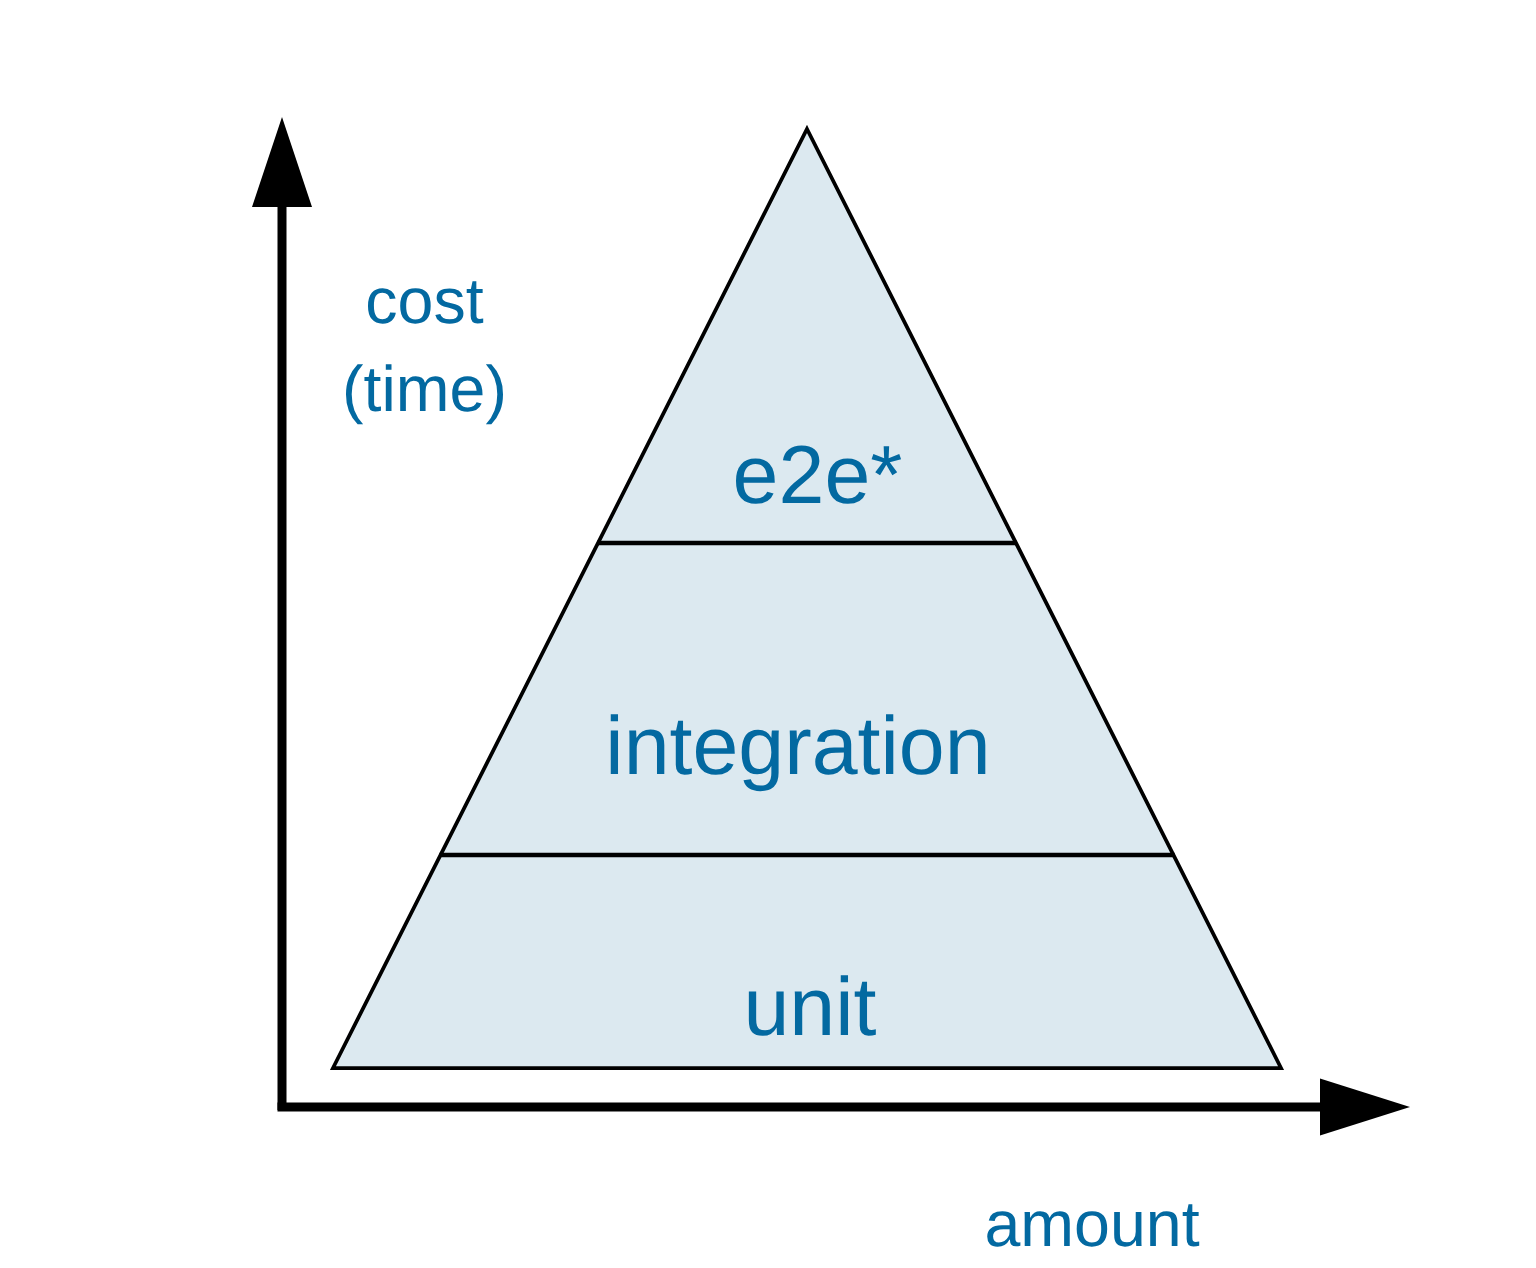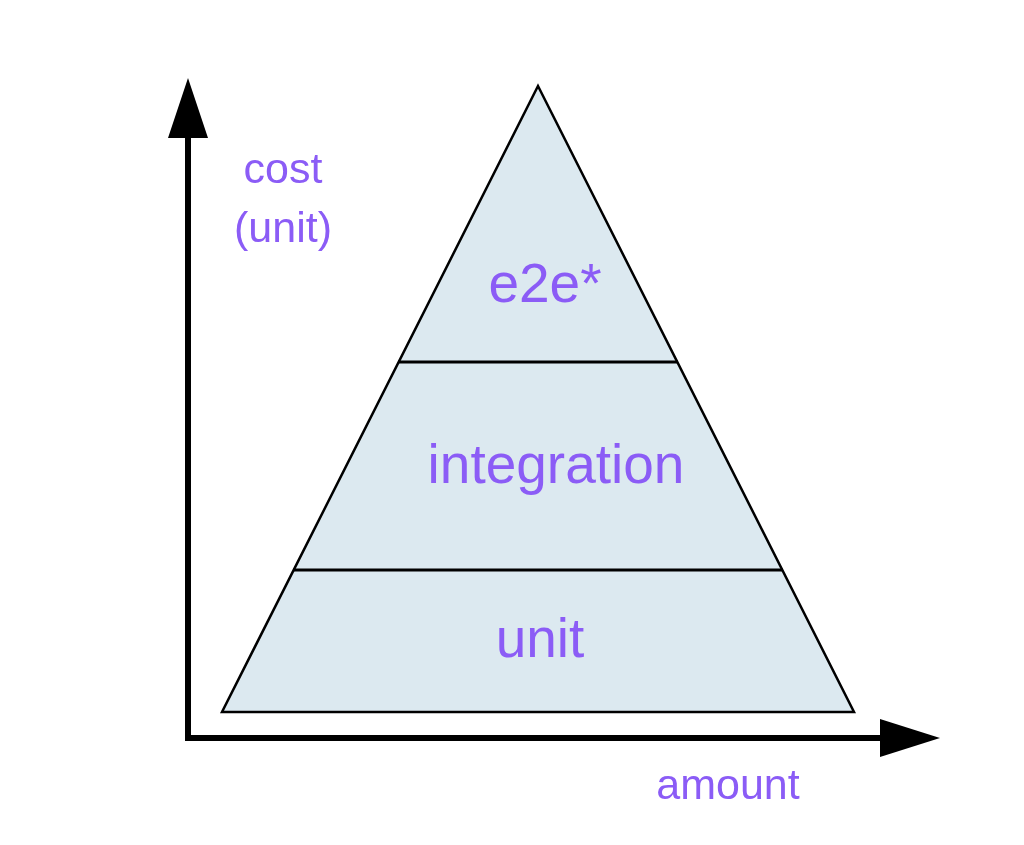--- a/index.html
+++ b/index.html
@@ -16,23 +16,24 @@
     font-family: "Liberation Sans", sans-serif;
   }
   .canvas svg {
     position: absolute;
     top: 0;
     left: 0;
   }
   .label {
     position: absolute;
     transform: translate(-50%, -50%);
-    color: #8b5cf6;
+    color: #0369a1;
     white-space: nowrap;
     text-align: center;
+    margin-top: 33px;
   }
   .layer-label {
     font-size: 55px;
   }
   .axis-label {
     font-size: 43px;
   }
   .y-axis-label {
     line-height: 59px;
   }
@@ -52,24 +53,24 @@
 
     <line x1="188" y1="740" x2="188" y2="132" stroke="#000000" stroke-width="6"></line>
     <polygon points="188,78 168,138 208,138" fill="#000000"></polygon>
 
     <line x1="185" y1="738" x2="884" y2="738" stroke="#000000" stroke-width="6"></line>
     <polygon points="940,738 880,719 880,757" fill="#000000"></polygon>
   </svg>
 
   <div class="label axis-label y-axis-label" style="left: 283px; top: 198px;">
     <div>cost</div>
-    <div>(unit)</div>
+    <div>(time)</div>
   </div>
 
   <div class="label axis-label" style="left: 728px; top: 784px;">amount</div>
 
   <div class="label layer-label" style="left: 545px; top: 283px;">e2e*</div>
 
-  <div class="label layer-label" style="left: 556px; top: 464px;">integration</div>
+  <div class="label layer-label" style="left: 532px; top: 464px;">integration</div>
 
   <div class="label layer-label" style="left: 540px; top: 638px; text-align: center;">unit</div>
 
 </div>
 
 </body></html>

